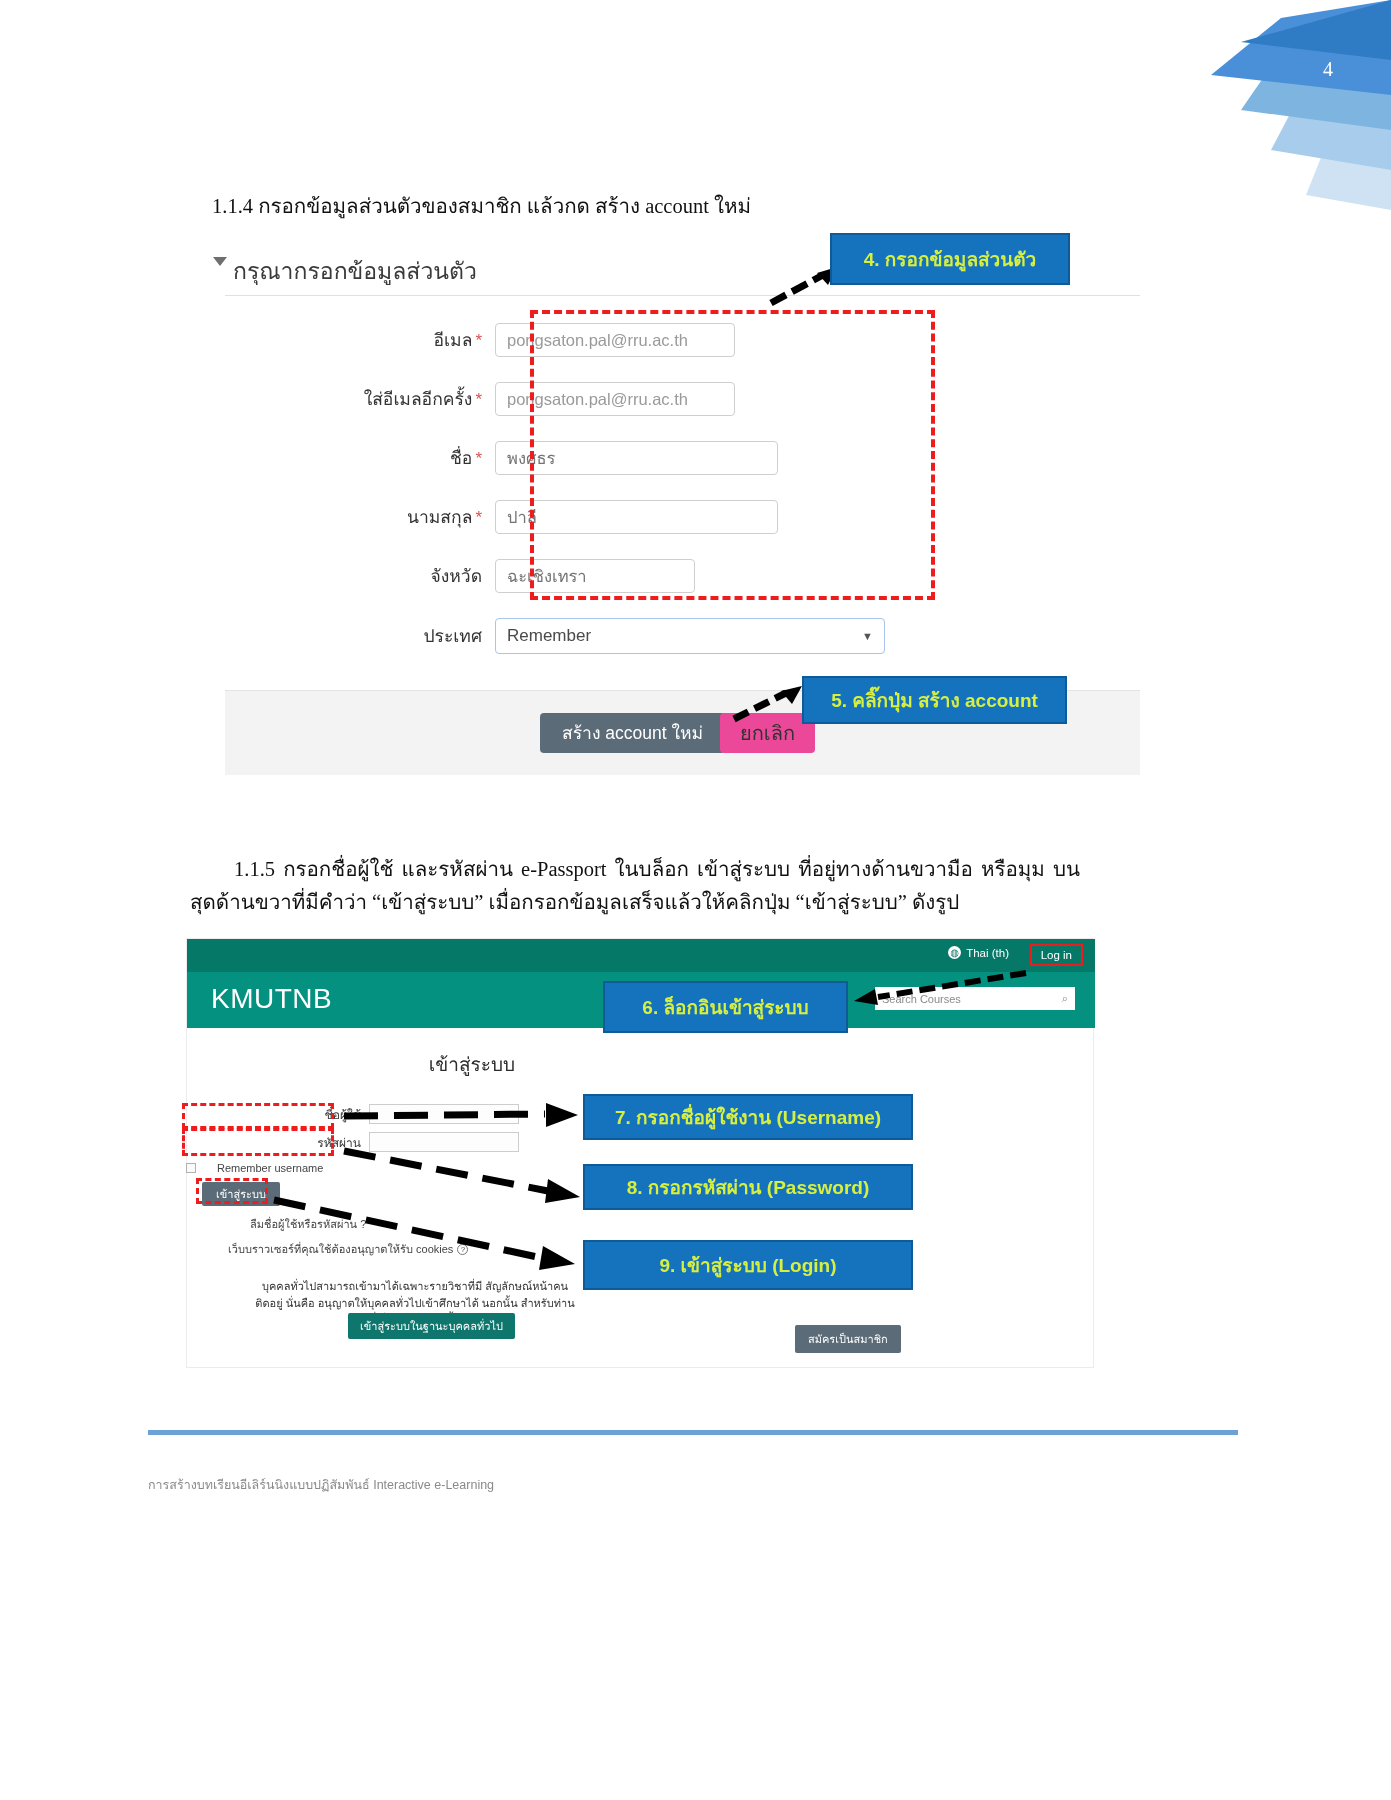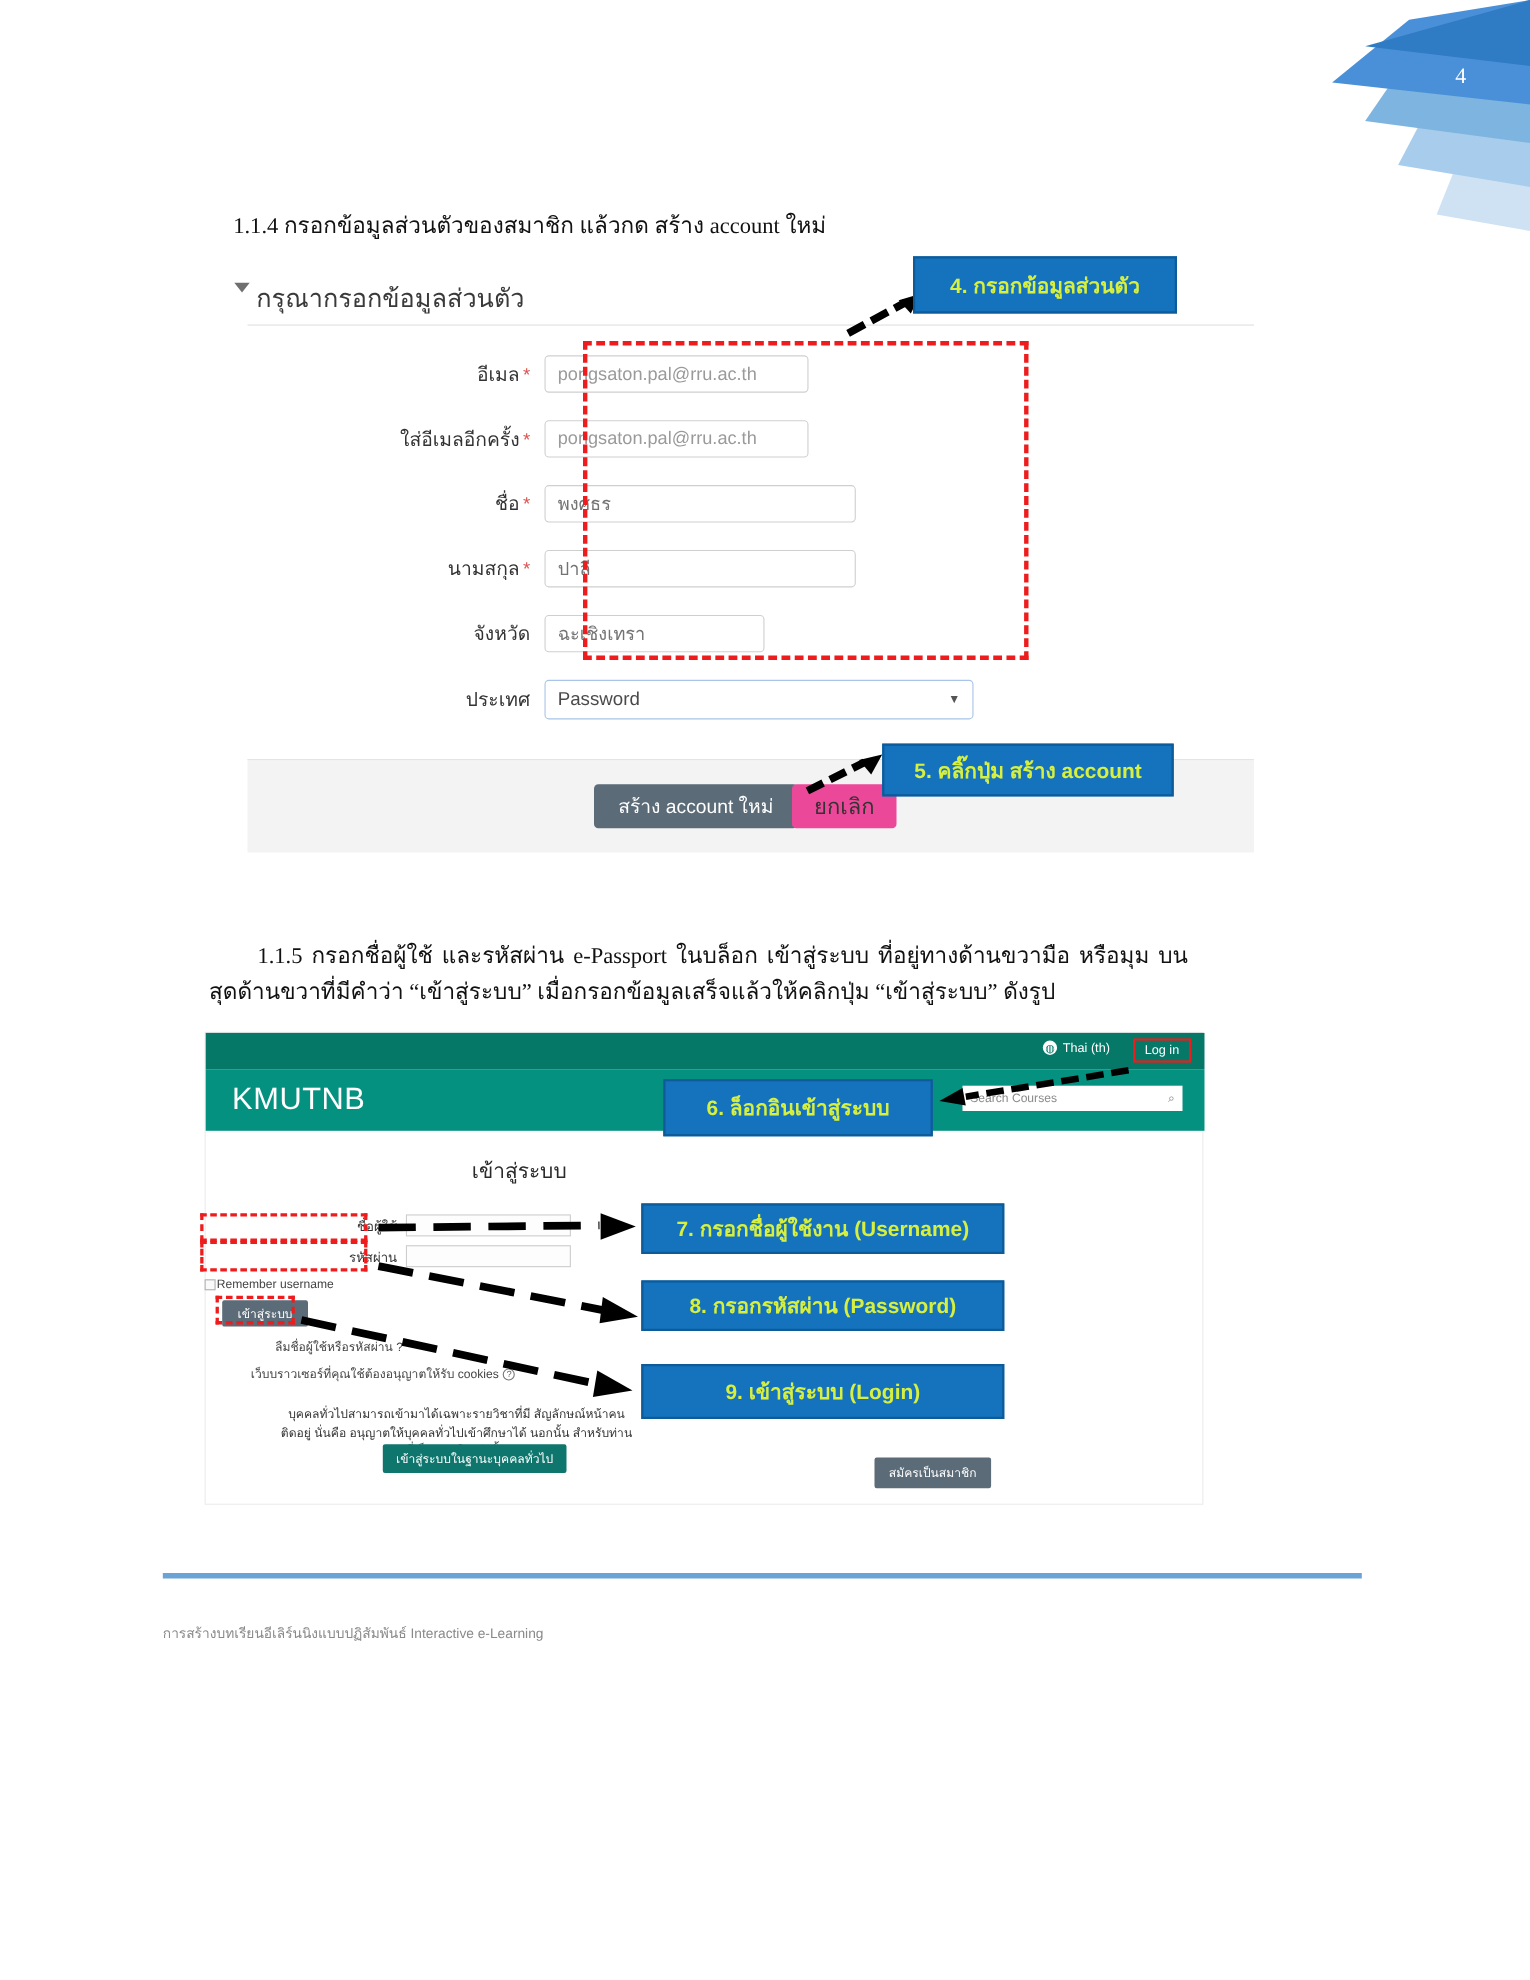--- a/index.html
+++ b/index.html
@@ -139,21 +139,21 @@
   #login-title { text-align:center; font-size:19px; color:#2b2b2b; font-family:"Liberation Sans",sans-serif; }
 
   .login-field-row { position:absolute; display:flex; align-items:center; }
   .login-field-label { width:62px; text-align:right; padding-right:8px; font-size:12px; color:#333; }
   .login-field-input { width:150px; height:20px; border:1px solid #cdcdcd; background:#fdfdfd; }
 
   #red-box-user { position:absolute; left:182px; top:1103px; width:152px; height:26px; border:3px dashed #ee1c1c; }
   #red-box-pass { position:absolute; left:182px; top:1128px; width:152px; height:28px; border:3px dashed #ee1c1c; }
   #red-box-loginbtn { position:absolute; left:196px; top:1178px; width:72px; height:26px; border:3px dashed #ee1c1c; }
 
-  #remember-row { position:absolute; left:186px; top:1162px; display:flex; align-items:center; gap:1px; font-size:11px; color:#444; }
+  #remember-row { position:absolute; left:186px; top:1162px; display:flex; align-items:center; gap:21px; font-size:11px; color:#444; }
   #remember-cb { width:10px;height:10px;border:1px solid #b0b0b0;background:#fafafa; }
 
   #btn-login-sm {
     position:absolute; left:202px; top:1182px; padding:3px 14px; background:#5b6b77;
     color:#fff; font-size:11px; border-radius:2px; font-family:"Liberation Sans",sans-serif;
   }
   #forgot-link { position:absolute; left:250px; top:1215px; font-size:11px; color:#444; }
   #cookie-note { position:absolute; left:228px; top:1240px; font-size:11px; color:#444; display:flex; gap:4px; align-items:center; }
   #cookie-q { width:11px;height:11px;border:1px solid #777;border-radius:50%;font-size:8px;display:flex;align-items:center;justify-content:center;color:#555; }
 
@@ -241,21 +241,21 @@
     <div class="form-input" style="width:200px;">
       <span class="value">ฉะเชิงเทรา</span>
     </div>
   </div>
 
   <div class="form-row" style="left:0; top:373px; height:36px;">
     <div class="form-label">
       <span>ประเทศ</span>
     </div>
     <div class="form-select" style="width:390px;">
-      <span>Password</span>
+      <span>Remember</span>
       <span class="caret-dn">▼</span>
     </div>
   </div>
 
   <div id="red-box-form"></div>
 </div>
 
 <svg class="arrow-svg" style="left:765px; top:265px;" width="80" height="45">
   <line x1="6" y1="38" x2="58" y2="10" stroke="#000" stroke-width="7" stroke-dasharray="17,7"></line>
   <polygon points="72,2 52,8 63,20" fill="#000"></polygon>

